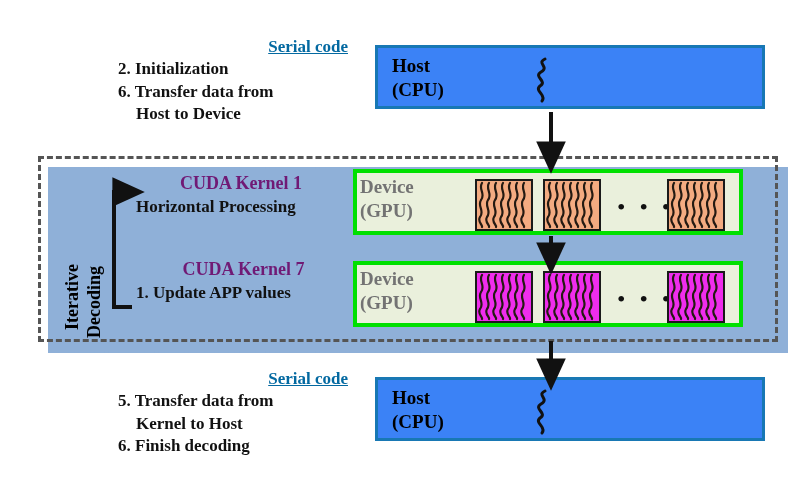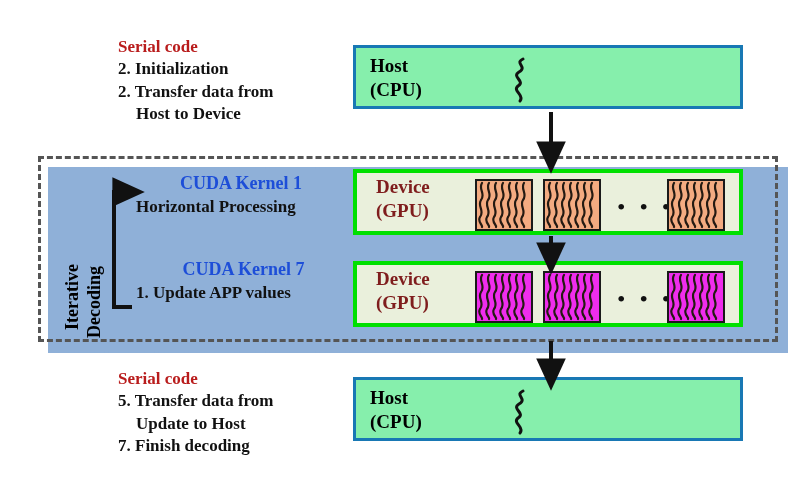--- a/index.html
+++ b/index.html
@@ -24,39 +24,41 @@
   .txtblock {
     position: absolute;
     font-family: "Liberation Serif", "DejaVu Serif", serif;
     font-weight: bold;
     font-size: 17px;
     line-height: 1.32;
     color: #111111;
     white-space: nowrap;
   }
   .heading-blue {
-    color: #b91c1c;
-    font-weight: bold;
-    text-align: left;
+    color: #0369a1;
+    font-weight: bold;
+    text-align: right;
+    text-decoration: underline;
   }
   .heading-green {
-    color: #1d4ed8;
+    color: #701a75;
     font-weight: bold;
     text-align: center;
     font-size: 18px;
   }
   .line { display: block; }
   .indent { padding-left: 18px; }
 
   
   .hostbox {
     position: absolute;
-    background: #86efac;
+    background: #3b82f6;
     border: 3px solid #1878b4;
     box-sizing: border-box;
+    margin-left: 22px;
   }
   .hostbox .hlabel {
     position: absolute;
     left: 14px;
     top: 6px;
     font-family: "Liberation Serif", "DejaVu Serif", serif;
     font-weight: bold;
     font-size: 19px;
     line-height: 1.28;
     color: #000000;
@@ -70,27 +72,27 @@
 
   
   .devbox {
     position: absolute;
     background: #eaf0dc;
     border: 4px solid #00e000;
     box-sizing: border-box;
   }
   .devbox .dlabel {
     position: absolute;
-    left: 19px;
+    left: 3px;
     top: 2px;
     font-family: "Liberation Serif", "DejaVu Serif", serif;
     font-weight: bold;
     font-size: 19px;
     line-height: 1.26;
-    color: #7f1d1d;
+    color: #737373;
     white-space: nowrap;
   }
   .threadblk {
     position: absolute;
     border: 2px solid #1a1a1a;
     box-sizing: border-box;
     top: 6px;
     width: 58px;
     height: 52px;
     overflow: hidden;
@@ -140,21 +142,21 @@
 
 <div id="canvas">
 
   <div id="iter-shadow" style="left:48px; top:167px; width:740px; height:186px;"></div>
 
   <div id="iter-box" style="left:38px; top:156px; width:740px; height:186px;"></div>
 
   <div class="txtblock" style="left:118px; top:36px; width:230px; white-space:normal;">
     <span class="line heading-blue">Serial code</span>
     <span class="line">2. Initialization</span>
-    <span class="line">2. Transfer data from</span>
+    <span class="line">6. Transfer data from</span>
     <span class="line indent">Host to Device</span>
   </div>
 
   <div class="hostbox" style="left:353px; top:45px; width:390px; height:64px;">
     <div class="hlabel">
       <span class="line">Host</span>
       <span class="line">(CPU)</span>
     </div>
     <svg class="squig-host" width="26" height="48" viewBox="0 0 26 48">
       <path d="M15 3 C6 7, 20 11, 11 16 C3 21, 18 25, 10 30 C4 35, 17 39, 12 45" stroke="#111111" stroke-width="3" fill="none" stroke-linecap="round"></path>
@@ -276,22 +278,22 @@
           <path d="M40 2 C36 8,44 13,39 19 C35 25,43 30,38 36 C35 41,41 44,40 46"></path>
           <path d="M47 2 C43 8,51 13,46 19 C42 25,50 30,45 36 C42 41,48 44,47 46"></path>
         </g>
       </svg>
     </div>
   </div>
 
   <div class="txtblock" style="left:118px; top:368px; width:230px; white-space:normal;">
     <span class="line heading-blue">Serial code</span>
     <span class="line">5. Transfer data from</span>
-    <span class="line indent">Update to Host</span>
-    <span class="line">7. Finish decoding</span>
+    <span class="line indent">Kernel to Host</span>
+    <span class="line">6. Finish decoding</span>
   </div>
 
   <div class="hostbox" style="left:353px; top:377px; width:390px; height:64px;">
     <div class="hlabel">
       <span class="line">Host</span>
       <span class="line">(CPU)</span>
     </div>
     <svg class="squig-host" width="26" height="48" viewBox="0 0 26 48">
       <path d="M15 3 C6 7, 20 11, 11 16 C3 21, 18 25, 10 30 C4 35, 17 39, 12 45" stroke="#111111" stroke-width="3" fill="none" stroke-linecap="round"></path>
     </svg>

